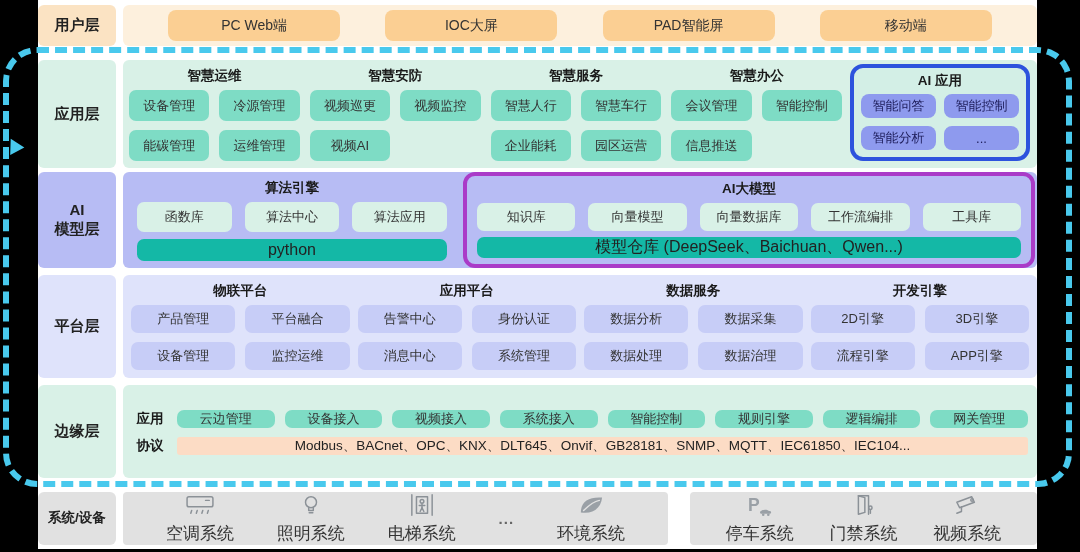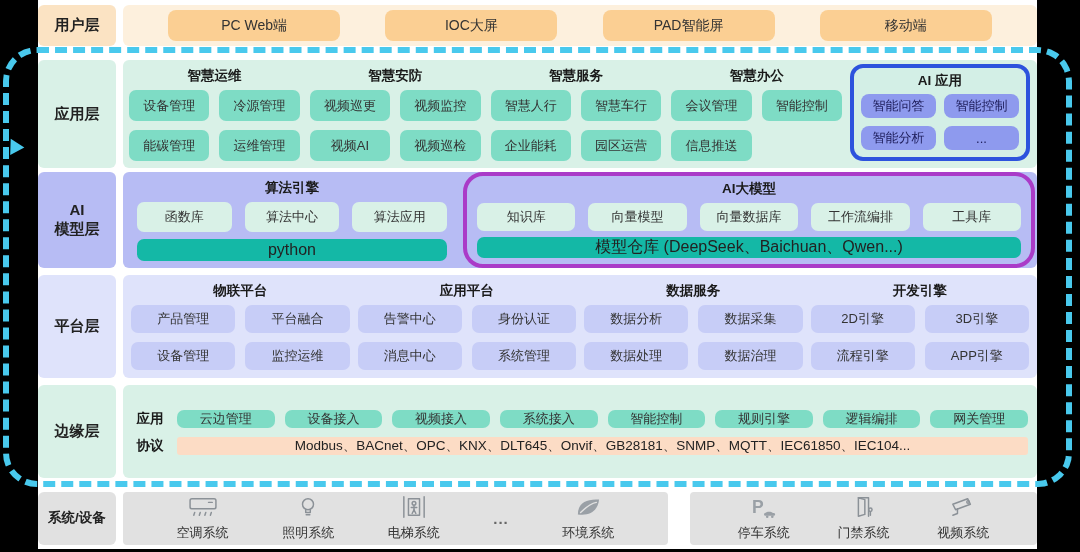--- a/index.html
+++ b/index.html
@@ -33,21 +33,21 @@
   .purple-chip{background:#8e9aee;color:#20205e;border-radius:8px;}
   
   .row-ai{top:172px;height:96px;}
   .lbl-peri{background:#b7bcf4;}
   .panel-peri{background:#b7bcf4;display:flex;gap:10px;padding:0;}
   .algo{width:330px;flex:none;display:flex;flex-direction:column;padding:4px 6px 7px 14px;}
   .chips-line{display:flex;gap:13px;}
   .mint-chip{background:#d9f1e7;height:30px;flex:1;}
   .pink-bar{height:28px;background:#14b8a6;border-radius:7px;display:flex;align-items:center;justify-content:center;
     font-size:16px;color:#222;margin-top:7px;}
-  .big-model{flex:1;border:4px solid #aa3bc8;border-radius:20px;display:flex;flex-direction:column;
+  .big-model{flex:1;border:4px solid #aa3bc8;border-radius:12px;display:flex;flex-direction:column;
     padding:2px 10px 8px;margin-right:2px;}
   .big-model .g-title{padding:2px 0 5px;}
   .big-model .mint-chip{height:28px;}
   .big-model .pink-bar{margin-top:6px;height:27px;}
   
   .row-platform{top:275px;height:103px;}
   .lbl-lav{background:#dfe3fb;}
   .panel-lav{background:#dfe3fb;display:flex;gap:8px;padding:4px 8px 8px;}
   .lav-chip{background:#c7cdf7;}
   
@@ -61,21 +61,21 @@
     font-size:13.5px;color:#222;}
   
   .row-device{top:492px;height:53px;gap:7px;}
   .lbl-gray{background:#e1e1e1;font-size:13.5px;}
   .device-panels{flex:1;display:flex;gap:22px;}
   .device-panel{background:#e1e1e1;border-radius:4px;display:flex;align-items:center;justify-content:space-evenly;}
   .dp1{flex:1.57;}
   .dp2{flex:1;}
   .device-item{display:flex;flex-direction:column;align-items:center;justify-content:center;gap:1px;}
   .device-item svg{stroke:#8b9197;fill:none;stroke-width:1.6;stroke-linecap:round;stroke-linejoin:round;}
-  .device-name{font-size:13px;color:#333;}
+  .device-name{font-size:17px;color:#333;}
   .dots{font-size:15px;font-weight:bold;color:#666;letter-spacing:1px;}
   
   .dash-rect{position:absolute;left:3px;top:47px;width:1069px;height:440px;border:6px dashed #49c9ed;border-radius:34px;pointer-events:none;}
   .dash-arrow{position:absolute;left:6px;top:138px;width:0;height:0;border-bottom:14px solid #49c9ed;
     border-left:8px solid transparent;border-right:8px solid transparent;transform:rotate(-28deg);}
 </style>
 </head>
 <body>
 
 <div class="stage">
@@ -103,21 +103,20 @@
               <span class="chip teal-chip">能碳管理</span>
               <span class="chip teal-chip">运维管理</span>
             </div>
           </div>
           <div class="group">
             <div class="g-title">智慧安防</div>
             <div class="g-grid">
               <span class="chip teal-chip">视频巡更</span>
               <span class="chip teal-chip">视频监控</span>
               <span class="chip teal-chip">视频AI</span>
-              <span class="chip teal-chip">视频巡检</span>
             </div>
           </div>
           <div class="group">
             <div class="g-title">智慧服务</div>
             <div class="g-grid">
               <span class="chip teal-chip">智慧人行</span>
               <span class="chip teal-chip">智慧车行</span>
               <span class="chip teal-chip">企业能耗</span>
               <span class="chip teal-chip">园区运营</span>
             </div>

